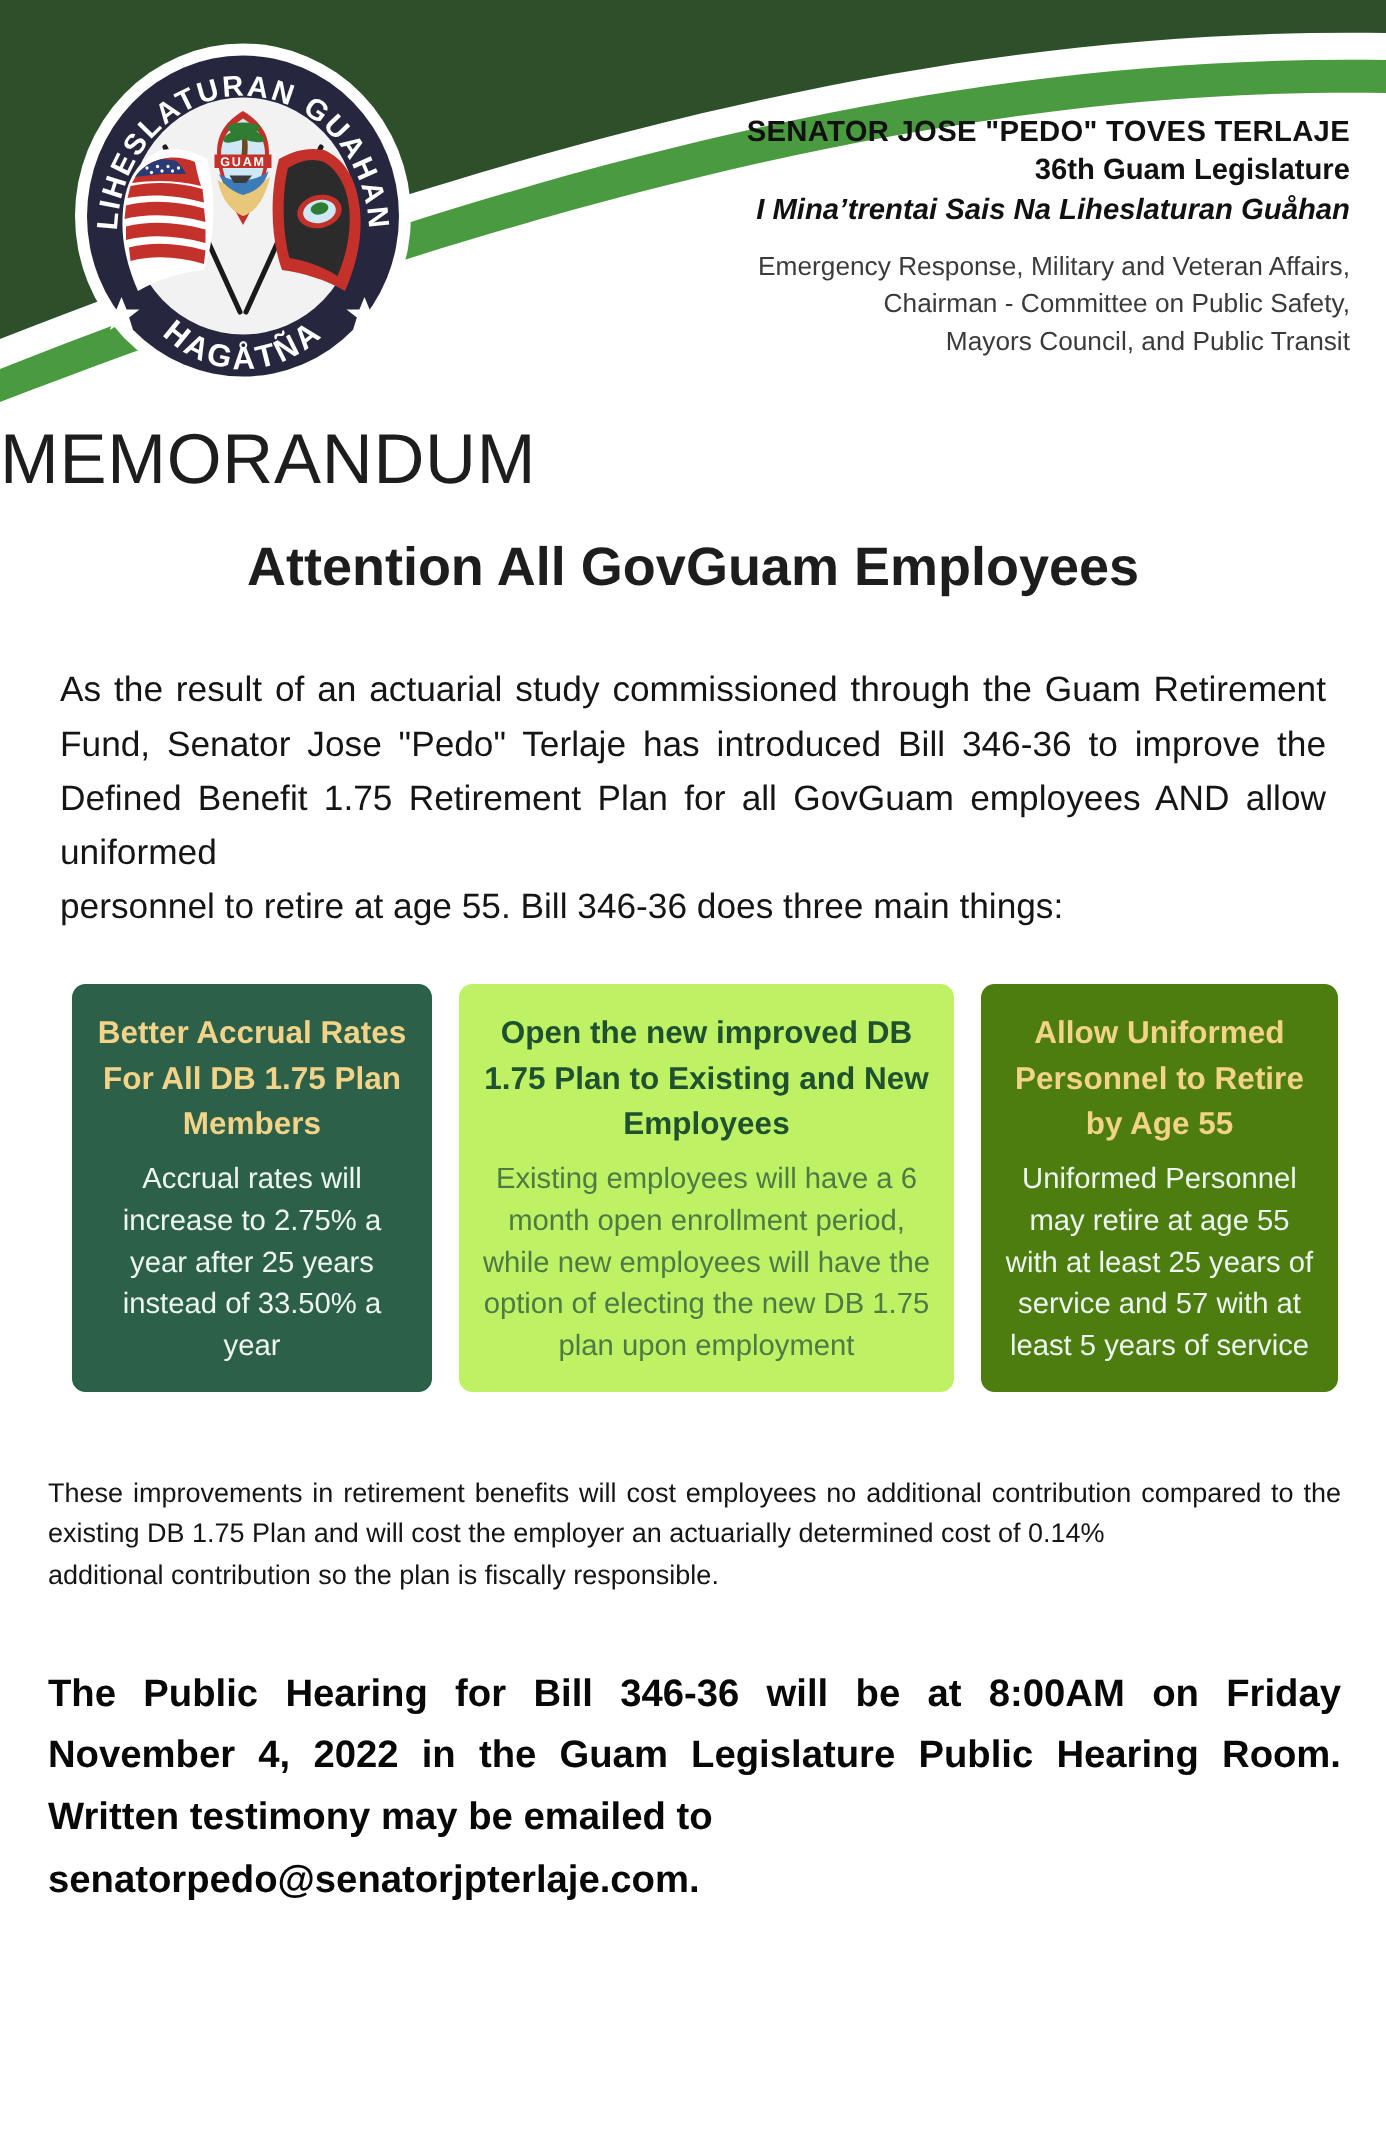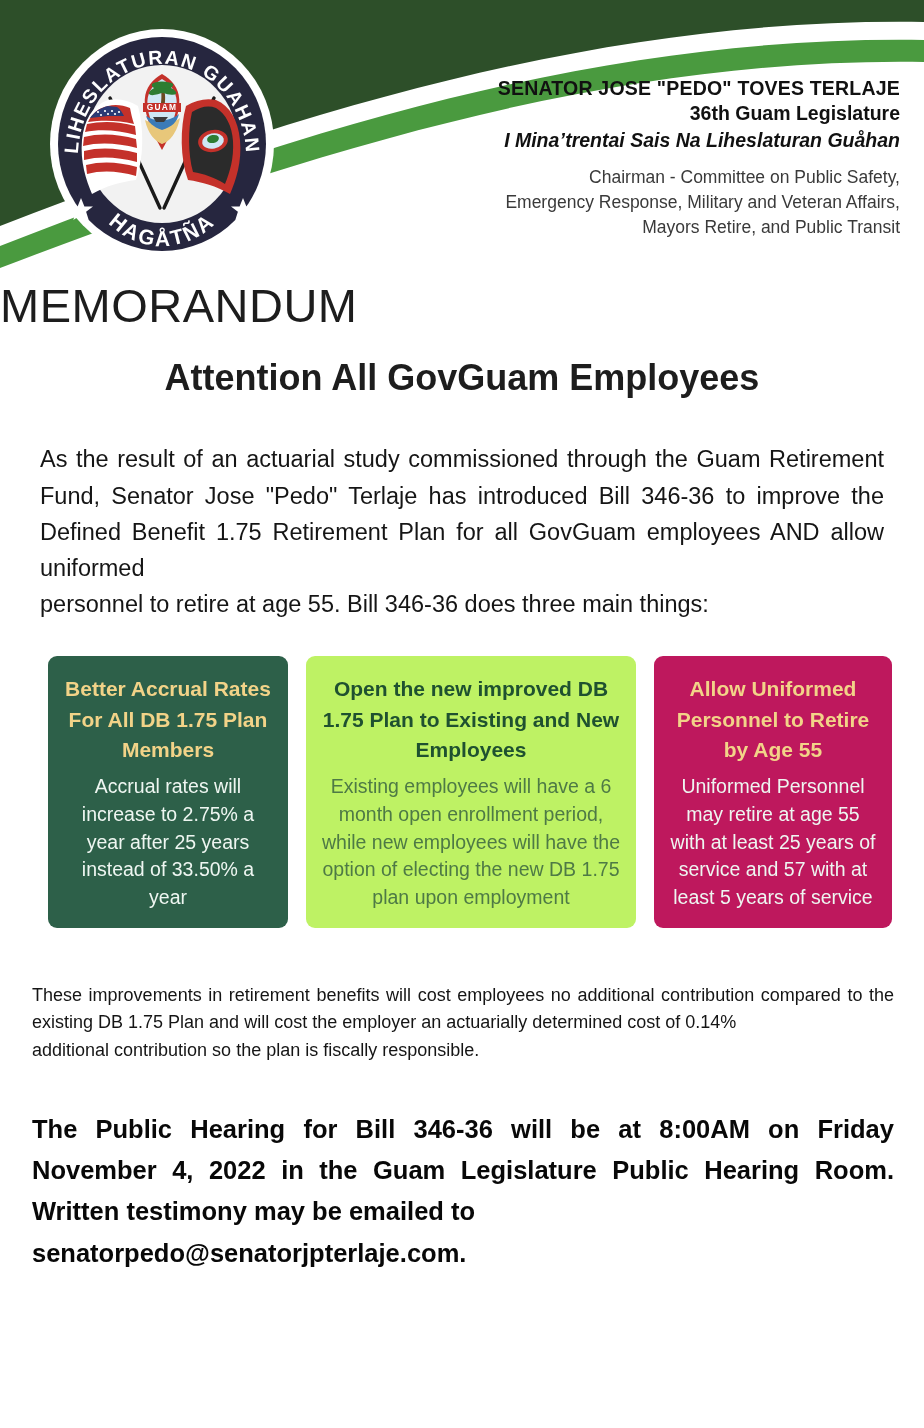--- a/index.html
+++ b/index.html
@@ -119,21 +119,21 @@
     align-items: stretch;
   }
   .card {
     border-radius: 9px;
     padding: 18px 14px 16px 14px;
     box-sizing: border-box;
     text-align: center;
   }
   .card-1 { flex: 0 0 240px; background: #2d6049; }
   .card-2 { flex: 0 0 330px; background: #bef264; }
-  .card-3 { flex: 0 0 238px; background: #be185d; }
+  .card-3 { flex: 0 0 238px; background: #4d7c0f; }
 
   .card-head {
     font-size: 21px;
     font-weight: bold;
     line-height: 1.44;
     margin-bottom: 8px;
   }
   .card-body {
     font-size: 19.5px;
     font-weight: 400;
@@ -254,23 +254,23 @@
       <ellipse cx="165" cy="113" rx="11" ry="7.6" fill="#cfe8f5" transform="rotate(-12 165 113)"></ellipse>
       <ellipse cx="165" cy="111" rx="6" ry="4" fill="#2e7d32" transform="rotate(-12 165 111)"></ellipse>
     </g>
   </svg>
 
   <div class="header-text">
     <div class="ht-name">SENATOR JOSE "PEDO" TOVES TERLAJE</div>
     <div class="ht-leg">36th Guam Legislature</div>
     <div class="ht-cham">I Mina’trentai Sais Na Liheslaturan Guåhan</div>
     <div class="ht-sub">
+      <div>Emergency Response, Military and Veteran Affairs,</div>
       <div>Chairman - Committee on Public Safety,</div>
-      <div>Emergency Response, Military and Veteran Affairs,</div>
-      <div>Mayors Retire, and Public Transit</div>
+      <div>Mayors Council, and Public Transit</div>
     </div>
   </div>
 </div>
 
 <main>
 
   <h1 class="doc-title">MEMORANDUM</h1>
   <h2 class="doc-subtitle">Attention All GovGuam Employees</h2>
 
   <p class="intro">

